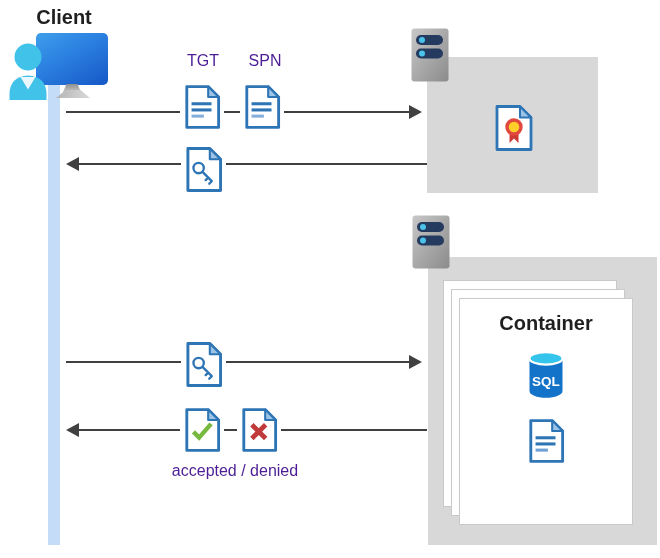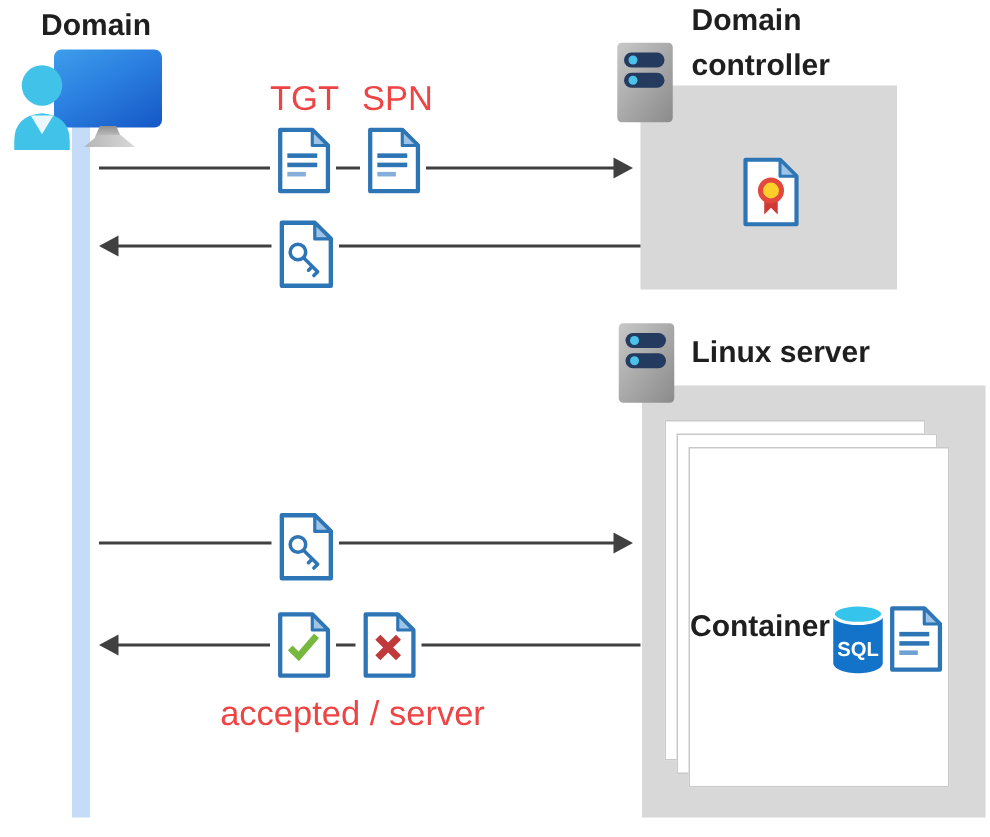--- a/index.html
+++ b/index.html
@@ -2,21 +2,21 @@
 <html><head>
 <meta charset="utf-8">
 <style>
   html,body{margin:0;padding:0;background:#ffffff;}
   #stage{
     position:relative;width:660px;height:558px;background:#ffffff;overflow:hidden;
     font-family:"Liberation Sans","DejaVu Sans",sans-serif;color:#1f1f1f;
   }
   .abs{position:absolute;}
   .heading{font-size:20px;font-weight:700;color:#1f1f1f;line-height:1.5;}
-  .label{font-size:23px;font-weight:400;color:#ef4444;}
+  .label{font-size:16px;font-weight:400;color:#4c1d95;}
   .center{text-align:center;}
   
   .lifeline{left:48px;top:76px;width:12px;height:469px;background:#c4dcf7;}
   
   .graybox{background:#d8d8d8;}
   
   .hline{height:2px;background:#404040;}
   .arrow-right{width:0;height:0;border-top:7px solid transparent;border-bottom:7px solid transparent;border-left:13px solid #404040;}
   .arrow-left{width:0;height:0;border-top:7px solid transparent;border-bottom:7px solid transparent;border-right:13px solid #404040;}
   
@@ -25,76 +25,74 @@
   .monitor{left:36px;top:33px;width:72px;height:52px;border-radius:5px;
     background:linear-gradient(150deg,#3e9eeb 0%,#2b7fe0 45%,#1557c6 100%);}
   .stand-neck{left:63px;top:84px;width:18px;height:8px;
     background:linear-gradient(#8f8f8f,#c7c7c7);
     clip-path:polygon(20% 0,80% 0,100% 100%,0 100%);}
   .stand-base{left:56px;top:90px;width:34px;height:8px;
     background:linear-gradient(90deg,#b5b5b5,#d9d9d9);
     clip-path:polygon(28% 0,72% 0,100% 100%,0 100%);}
   
   .card{width:174px;height:227px;background:#ffffff;border:1.5px solid #c9c9c9;box-sizing:border-box;}
-  .card-front{display:flex;flex-direction:row;align-items:center;padding-top:13px;}
+  .card-front{display:flex;flex-direction:column;align-items:center;padding-top:13px;}
   svg{display:block;}
 </style>
 </head>
 <body>
 
 <div id="stage">
 
   <svg width="0" height="0" class="abs" aria-hidden="true">
     <defs>
       <linearGradient id="srvgrad" x1="0" y1="0" x2="1" y2="1">
         <stop offset="0" stop-color="#c8c8c8"></stop>
           <stop offset="0.5" stop-color="#a9a9a9"></stop>
           <stop offset="1" stop-color="#8b8b8b"></stop>
       </linearGradient>
     </defs>
   </svg>
 
   <div class="abs lifeline"></div>
 
-  <div class="abs heading center" style="left:14px;top:2px;width:100px;">Domain</div>
+  <div class="abs heading center" style="left:14px;top:2px;width:100px;">Client</div>
   <div class="abs monitor"></div>
   <div class="abs stand-neck"></div>
   <div class="abs stand-base"></div>
   <svg class="abs" style="left:8px;top:42px;" width="48" height="58" viewBox="0 0 48 58">
     <circle cx="20" cy="15" r="13.5" fill="#41c2e8"></circle>
     <path d="M1.5 58 V52 Q1.5 35 20 33.5 Q38.5 35 38.5 52 V58 Z" fill="#41c2e8"></path>
     <path d="M12.5 35 L20 47.5 L27.5 35 Z" fill="#eaf8fd"></path>
   </svg>
 
   <div class="abs graybox" style="left:427px;top:57px;width:171px;height:136px;"></div>
   <svg class="abs" style="left:411px;top:28px;" width="38" height="54" viewBox="0 0 38 54">
     <rect x="0.5" y="0.5" width="37" height="53" rx="3" fill="url(#srvgrad)"></rect>
     <rect x="5" y="7" width="27" height="10" rx="5" fill="#243a5e"></rect>
     <circle cx="11" cy="12" r="3" fill="#4ac2ea"></circle>
     <rect x="5" y="20.5" width="27" height="10" rx="5" fill="#243a5e"></rect>
     <circle cx="11" cy="25.5" r="3" fill="#4ac2ea"></circle>
   </svg>
-  <div class="abs heading" style="left:461px;top:-1px;width:125px;">Domain controller</div>
 
   <svg class="abs" style="left:493px;top:104px;" width="42" height="48" viewBox="0 0 42 48">
     <path d="M4 2.5 H27 L38 13.5 V45.5 H4 Z" fill="#ffffff" stroke="#2e75b6" stroke-width="2.8" stroke-linejoin="round"></path>
     <path d="M27 2.5 V13.5 H38 Z" fill="#9dc3e6" stroke="#2e75b6" stroke-width="2" stroke-linejoin="round"></path>
     <path d="M16.5 26 V39 L21 34.5 L25.5 39 V26 Z" fill="#ce3a35"></path>
     <circle cx="21" cy="23" r="7" fill="#ffce29" stroke="#e2483d" stroke-width="3.4"></circle>
   </svg>
 
   <div class="abs graybox" style="left:428px;top:257px;width:229px;height:288px;"></div>
   <svg class="abs" style="left:412px;top:215px;" width="38" height="54" viewBox="0 0 38 54">
     <rect x="0.5" y="0.5" width="37" height="53" rx="3" fill="url(#srvgrad)"></rect>
     <rect x="5" y="7" width="27" height="10" rx="5" fill="#243a5e"></rect>
     <circle cx="11" cy="12" r="3" fill="#4ac2ea"></circle>
     <rect x="5" y="20.5" width="27" height="10" rx="5" fill="#243a5e"></rect>
     <circle cx="11" cy="25.5" r="3" fill="#4ac2ea"></circle>
   </svg>
-  <div class="abs heading" style="left:461px;top:220px;width:180px;">Linux server</div>
 
   <div class="abs card" style="left:443px;top:280px;"></div>
   <div class="abs card" style="left:451px;top:289px;"></div>
   <div class="abs card card-front" style="left:459px;top:298px;">
     <div class="heading" style="line-height:1.1;">Container</div>
     <svg style="margin-top:16px;" width="38" height="51" viewBox="0 0 38 51">
       <path d="M2.5 8 V41 C2.5 44.8 9.9 47.8 19 47.8 C28.1 47.8 35.5 44.8 35.5 41 V8 Z" fill="#1273c9"></path>
       <ellipse cx="19" cy="8.4" rx="16.5" ry="6.2" fill="#35c4eb" stroke="#ffffff" stroke-width="2.2"></ellipse>
       <text x="19" y="36" text-anchor="middle" font-size="13.5" font-weight="bold" fill="#ffffff" font-family="Liberation Sans, sans-serif">SQL</text>
     </svg>
@@ -161,15 +159,15 @@
       <path d="M11 26 L17 32 L29.5 17.5" fill="none" stroke="#77b93e" stroke-width="4.6"></path>
     </svg>
   </div>
   <div class="abs docwrap" style="left:237px;top:404px;">
     <svg width="38" height="46" viewBox="0 0 40 48">
       <path d="M4 2.5 H26.5 L37.5 13.5 V45.5 H4 Z" fill="#ffffff" stroke="#2e75b6" stroke-width="3" stroke-linejoin="round"></path>
       <path d="M26.5 2.5 V13.5 H37.5 Z" fill="#9dc3e6" stroke="#2e75b6" stroke-width="2.2" stroke-linejoin="round"></path>
       <path d="M12.5 18.5 L27 33 M27 18.5 L12.5 33" fill="none" stroke="#c0393b" stroke-width="5"></path>
     </svg>
   </div>
-  <div class="abs label center" style="left:130px;top:462px;width:210px;">accepted / server</div>
+  <div class="abs label center" style="left:130px;top:462px;width:210px;">accepted / denied</div>
 
 </div>
 
 </body></html>

